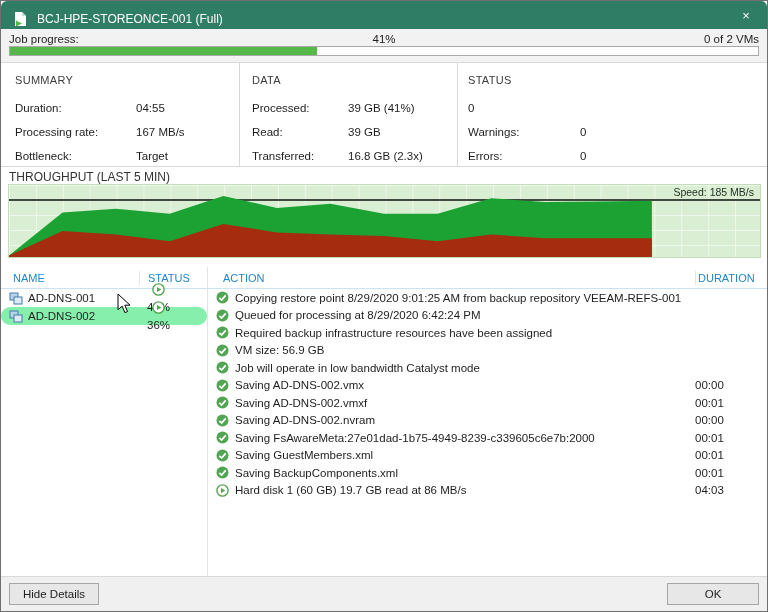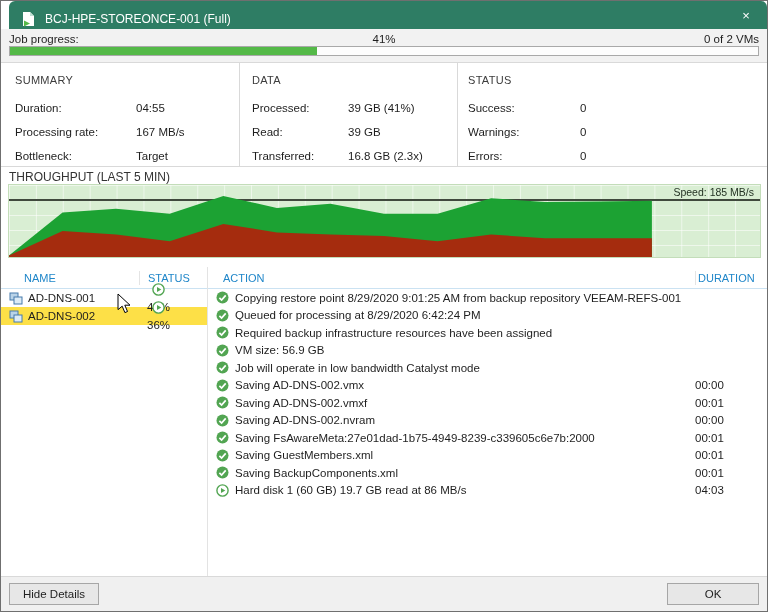--- a/index.html
+++ b/index.html
@@ -3,21 +3,21 @@
 <meta charset="utf-8">
 <style>
   * { margin:0; padding:0; box-sizing:border-box; }
   html,body { background:#fff; }
   body { font-family:"Liberation Sans", sans-serif; font-size:11.5px; color:#1e1e1e; }
 
   .dialog { position:relative; width:768px; height:612px; background:#fff;
             border:1px solid #6f6f6f; overflow:hidden; }
 
   
-  .titlebar { position:absolute; top:0; left:8px; right:0; height:36px; background:#2e7d64;
+  .titlebar { position:absolute; top:0; left:0; right:0; height:36px; background:#2e7d64;
               display:flex; align-items:center;border-radius:6px; }
   .title-icon { margin-left:12px; display:flex; }
   .title { color:#fff; font-size:12px; margin-left:9px; }
   .close-btn { position:absolute; right:0; top:0; width:42px; height:28px; background:transparent;
                border:none; color:#fff; font-size:13px; cursor:pointer; }
 
   
   .progress-strip { position:absolute; top:28px; left:0; right:0; height:33px; background:#f2f2f2; }
   .pl-left  { position:absolute; left:8px;  top:4px; }
   .pl-center{ position:absolute; left:50%; top:4px; transform:translateX(-50%); }
@@ -50,27 +50,27 @@
   .speed-line { position:absolute; top:14px; left:0; right:0; height:2px; background:#40493d; z-index:1; }
   .chart svg { position:absolute; left:0; top:0; width:100%; height:100%; z-index:2; }
   .speed-label { position:absolute; top:1px; right:6px; font-size:10.5px; color:#243324; z-index:3; }
 
   
   .lists { position:absolute; top:266px; left:0; right:0; bottom:35px; background:#fff; display:flex; }
   .vm-panel { width:207px; border-right:1px solid #e3e3e3; }
   .action-panel { flex:1; overflow:hidden; }
   .list-header { height:22px; display:flex; align-items:center; color:#1f86c9; font-size:11px;
                  border-bottom:1px solid #cbe2f2; }
-  .vm-panel .hdr-name { width:138px; padding-left:23px; }
+  .vm-panel .hdr-name { width:138px; padding-left:12px; }
   .vm-panel .hdr-status { padding-left:8px; border-left:1px solid #e4e4e4; height:14px; line-height:14px; }
   .action-panel .hdr-action { flex:1; padding-left:15px; }
   .action-panel .hdr-duration { width:72px; border-left:1px solid #e4e4e4; height:14px;
                                 line-height:14px; padding-left:2px; }
   .vm-row { height:18px; display:flex; align-items:center; cursor:default; }
-  .vm-row.selected { background:#fde047; }
+  .vm-row.selected { background:#86efac;border-radius:9px; }
   .vm-name-cell { width:138px; display:flex; align-items:flex-start; padding-left:8px; gap:5px; }
   .vm-status-cell { display:flex; align-items:center; gap:5px; padding-left:8px;flex-direction:column; }
   .action-row { height:17.5px; display:flex; align-items:center; padding-left:8px; }
   .action-row .a-icon { display:flex; margin-right:6px; }
   .action-row .a-text { flex:1; white-space:nowrap; overflow:hidden; }
   .action-row .a-dur { width:72px; }
 
   
   .footer { position:absolute; bottom:0; left:0; right:0; height:35px; background:#f0f0f0;
             border-top:1px solid #d9d9d9; }
@@ -134,21 +134,20 @@
         <span class="val">39 GB</span>
       </div>
       <div class="info-row">
         <span class="lbl">Transferred:</span>
         <span class="val">16.8 GB (2.3x)</span>
       </div>
     </div>
     <div class="info-col col-status">
       <div class="info-heading">STATUS</div>
       <div class="info-row">
-        <span class="lbl">Success:</span>
         <span class="val">0</span>
       </div>
       <div class="info-row">
         <span class="lbl">Warnings:</span>
         <span class="val">0</span>
       </div>
       <div class="info-row">
         <span class="lbl">Errors:</span>
         <span class="val">0</span>
       </div>

